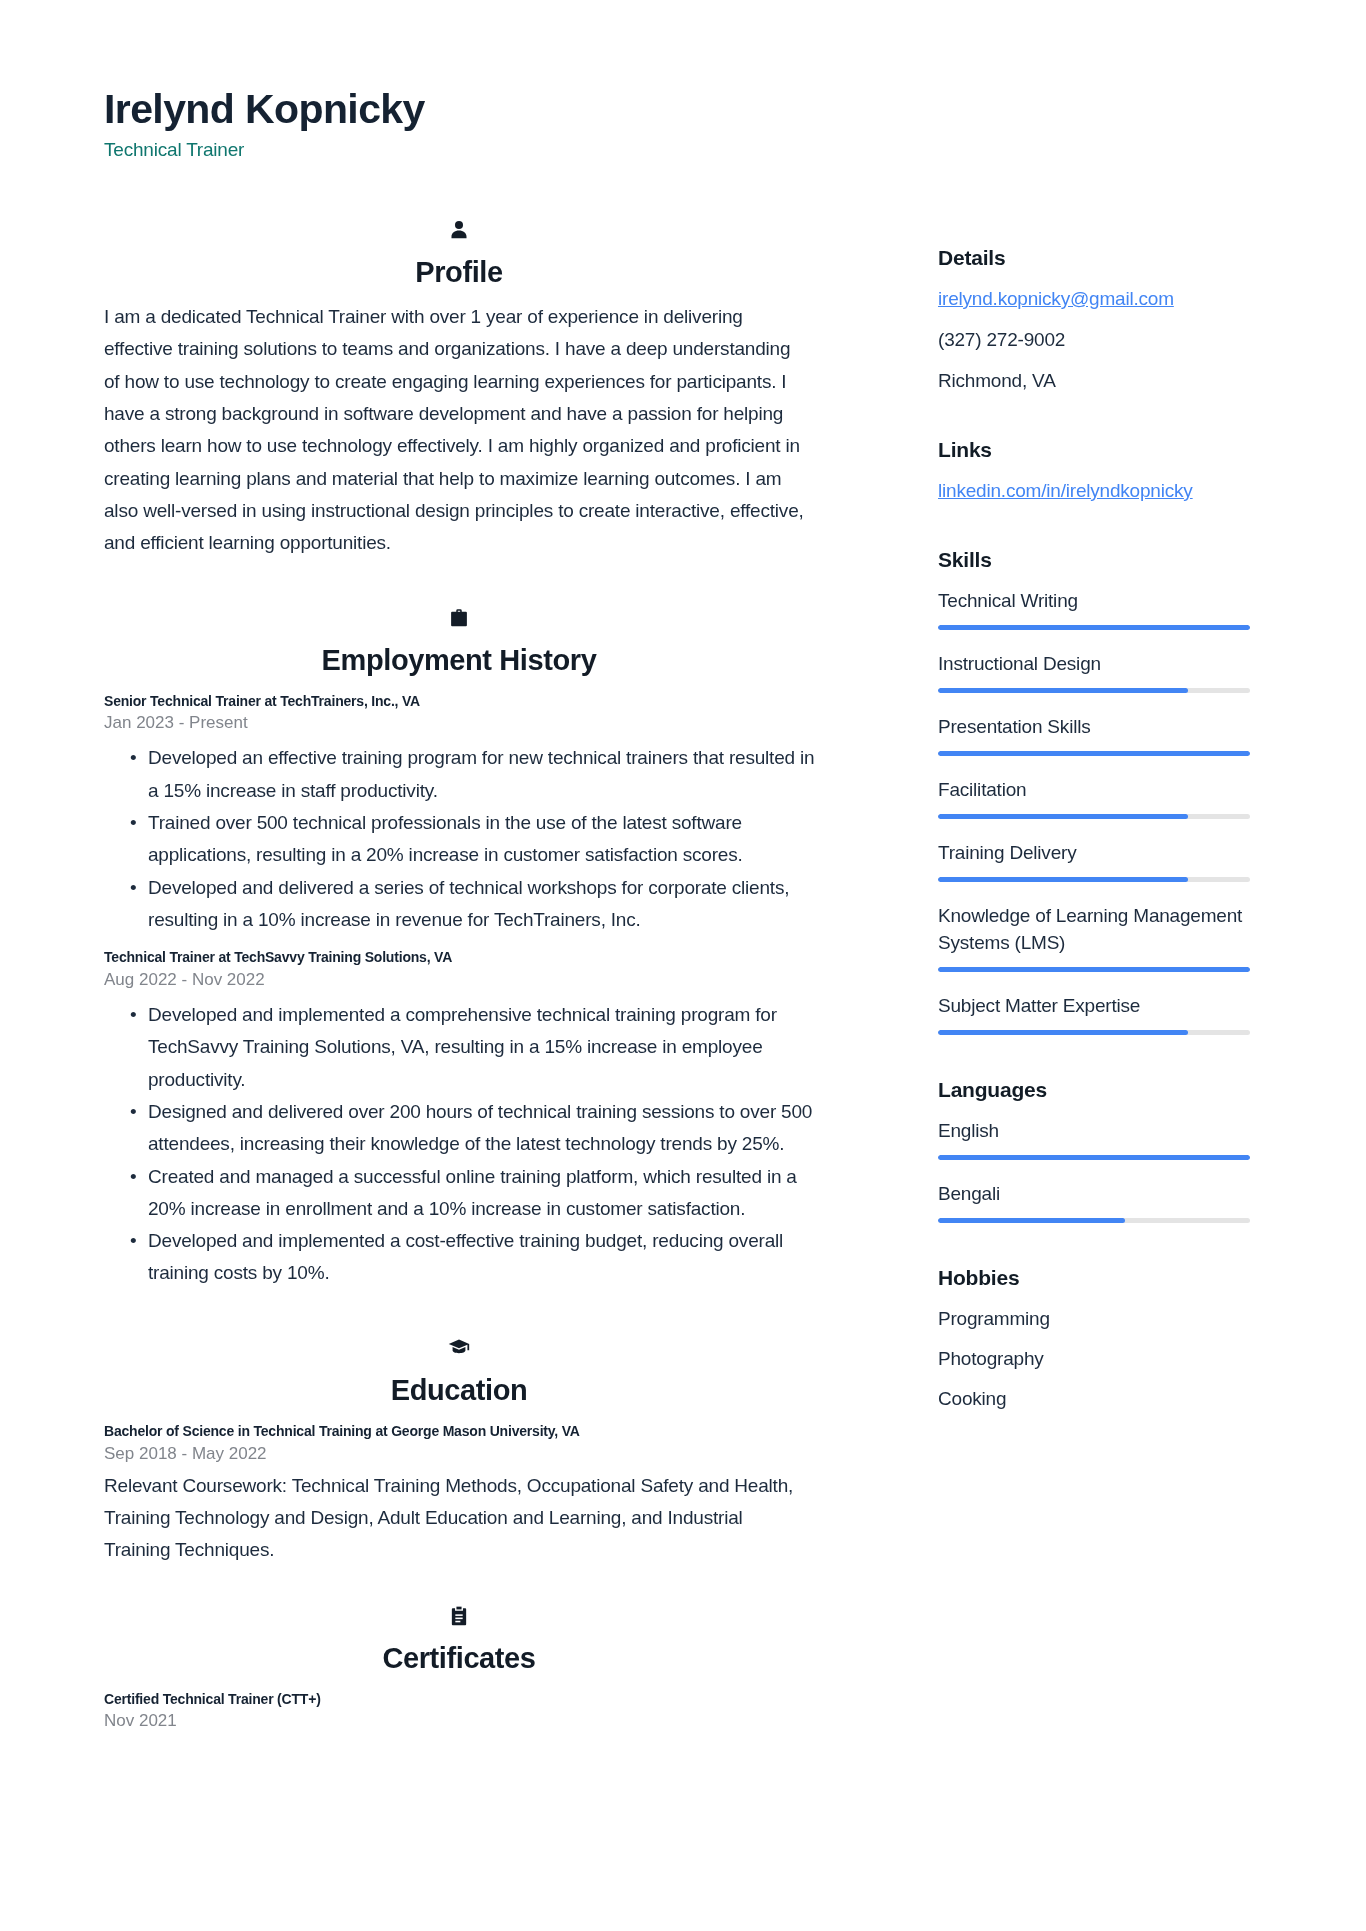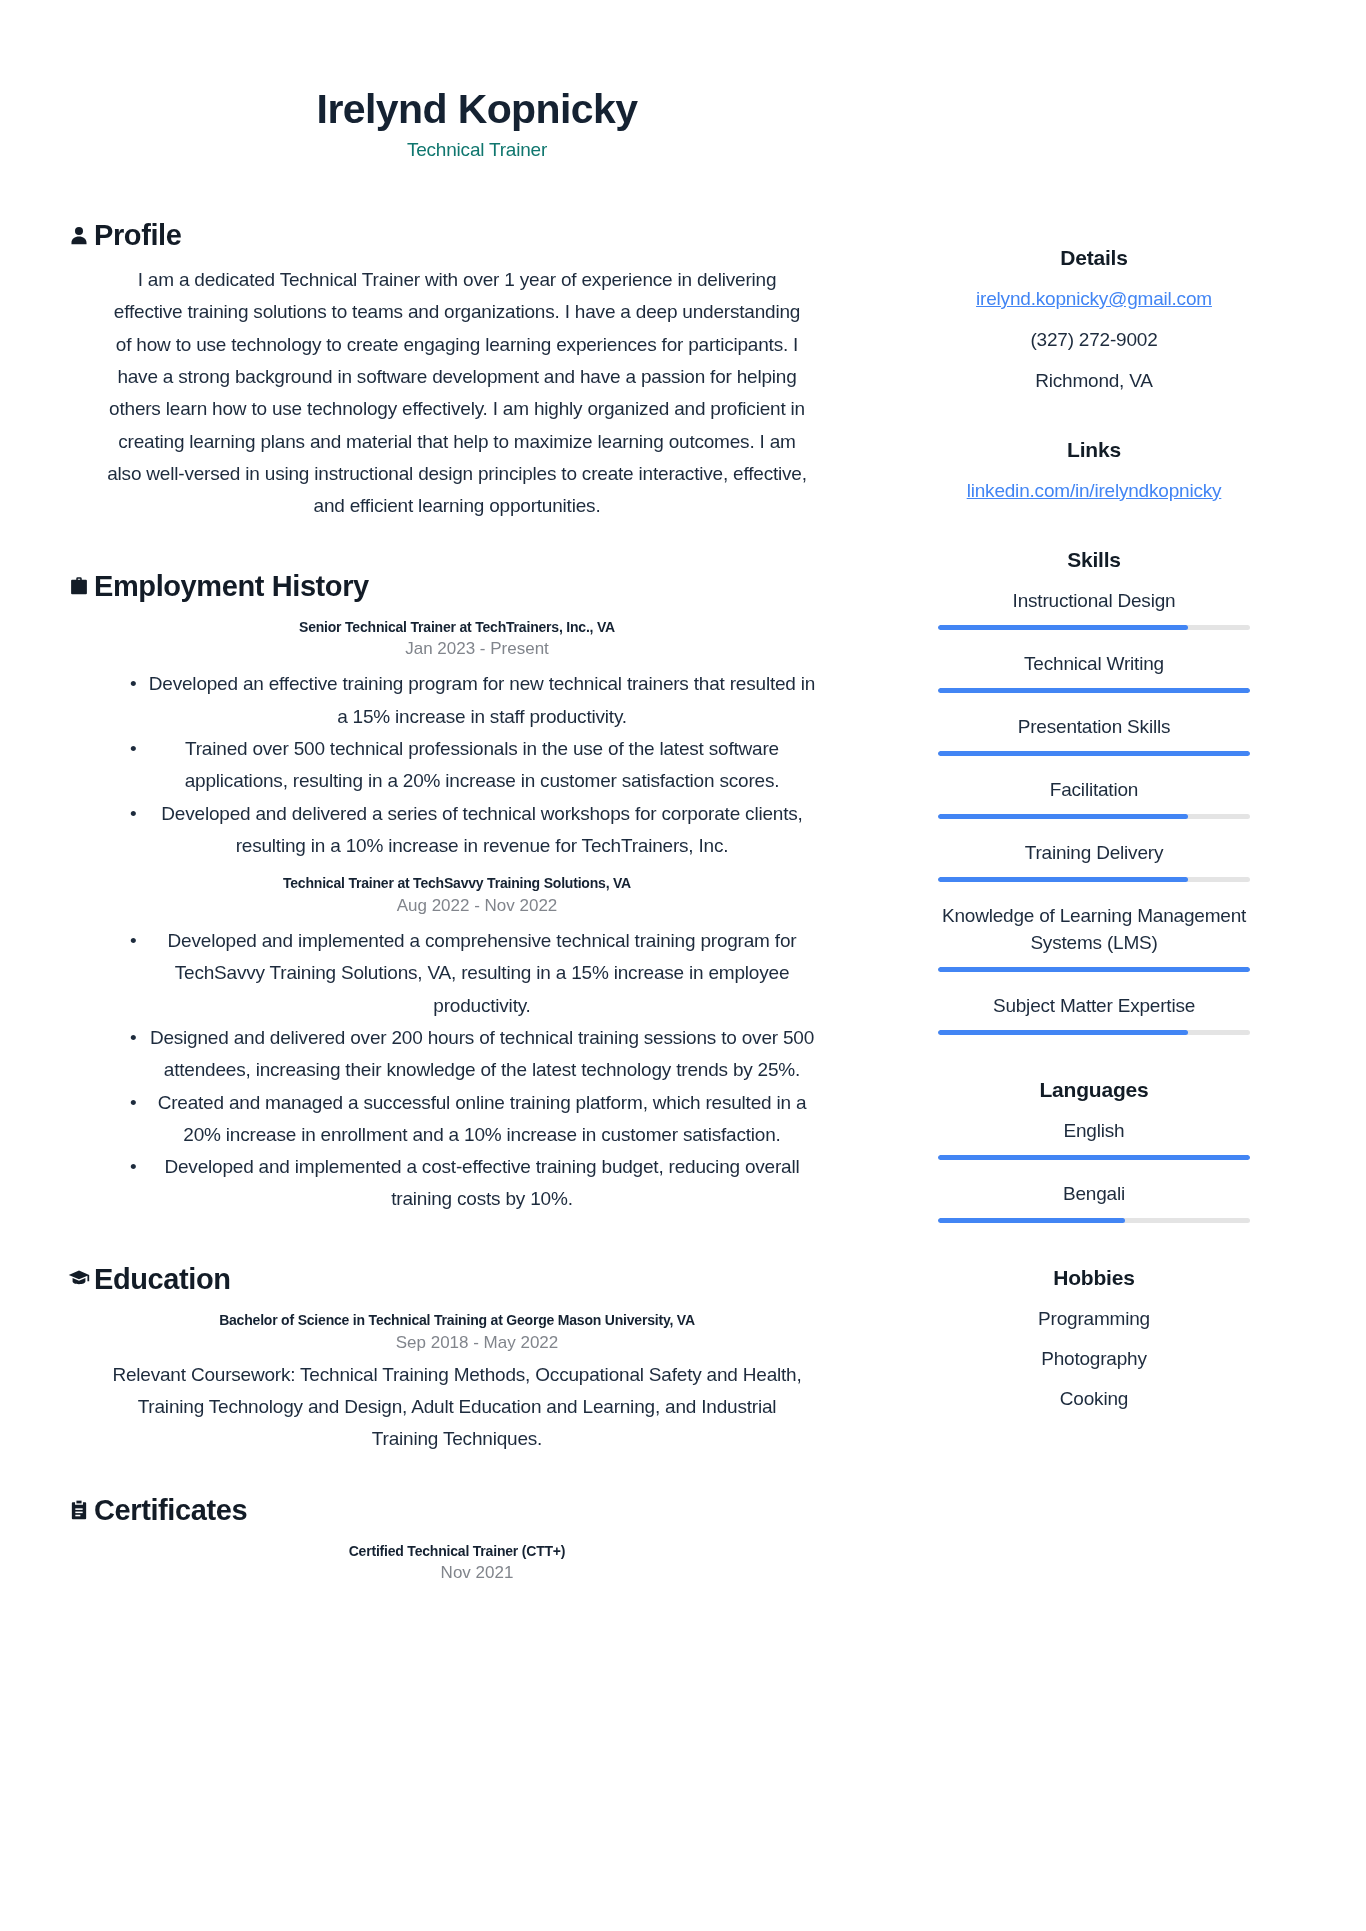--- a/index.html
+++ b/index.html
@@ -7,32 +7,31 @@
   .page {
     position: relative;
     width: 1366px; height: 1931px;
     overflow: hidden;
     background: #ffffff;
     display: flex;
     padding: 86px 116px 0 68px;
     font-family: "Liberation Sans", sans-serif;
     color: #1d2b3d;
     letter-spacing: -0.2px;
-    text-align: center;
   }
   .main-col { width: 782px; flex: 0 0 auto; }
   .name {
     margin: 0 0 6px 36px;
     font-size: 41px; font-weight: 700;
     color: #152232; letter-spacing: -0.6px;
     line-height: 1.15;
   }
   .subtitle { margin-left: 36px; font-size: 19px; color: #0f766e; }
 
-  .sec-head { display: flex; align-items: center; gap: 4px; margin-top: 47px; }
+  .sec-head { display: flex; align-items: center; gap: 15px; margin-top: 47px; flex-direction: column; }
   .sec-head.first { margin-top: 58px; }
   .sec-icon { width: 22px; height: 22px; flex: 0 0 auto; display: inline-flex; }
   .sec-icon svg { width: 22px; height: 22px; fill: #131c27; }
   h2 { margin: 0; font-size: 29px; font-weight: 700; color: #131c27; letter-spacing: -0.4px; }
 
   .sec-body { margin-left: 36px; }
   .para { margin: 12px 0 0 0; font-size: 19px; line-height: 1.7; width: 706px; }
 
   .job-title { margin: 15px 0 0 0; font-size: 14px; font-weight: 700; color: #152232; line-height: 1.35; width: 706px; }
   .job-dates { margin: 3px 0 0 0; font-size: 17px; color: #81858c; letter-spacing: 0; }
@@ -161,29 +160,29 @@
     <h3 class="sb-heading">Details</h3>
     <div class="link-row"><a class="link" href="#">irelynd.kopnicky@gmail.com</a></div>
     <div class="sb-line">(327) 272-9002</div>
     <div class="sb-line">Richmond, VA</div>
 
     <h3 class="sb-heading gap">Links</h3>
     <div class="link-row"><a class="link" href="#">linkedin.com/in/irelyndkopnicky</a></div>
 
     <h3 class="sb-heading gap">Skills</h3>
     <div class="skill">
+      <div class="skill-label">Technical Writing</div>
+      <div class="track">
+          <div class="fill" style="width: 100%;"></div>
+        </div>
+    </div>
+    <div class="skill">
       <div class="skill-label">Instructional Design</div>
       <div class="track">
           <div class="fill" style="width: 80%;"></div>
-        </div>
-    </div>
-    <div class="skill">
-      <div class="skill-label">Technical Writing</div>
-      <div class="track">
-          <div class="fill" style="width: 100%;"></div>
         </div>
     </div>
     <div class="skill">
       <div class="skill-label">Presentation Skills</div>
       <div class="track">
           <div class="fill" style="width: 100%;"></div>
         </div>
     </div>
     <div class="skill">
       <div class="skill-label">Facilitation</div>

